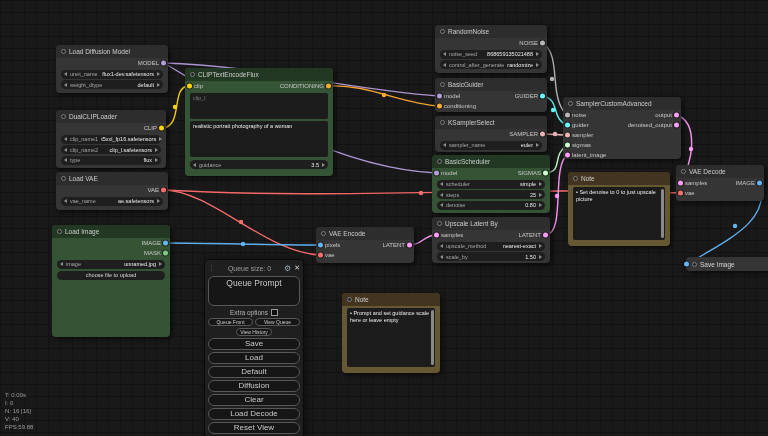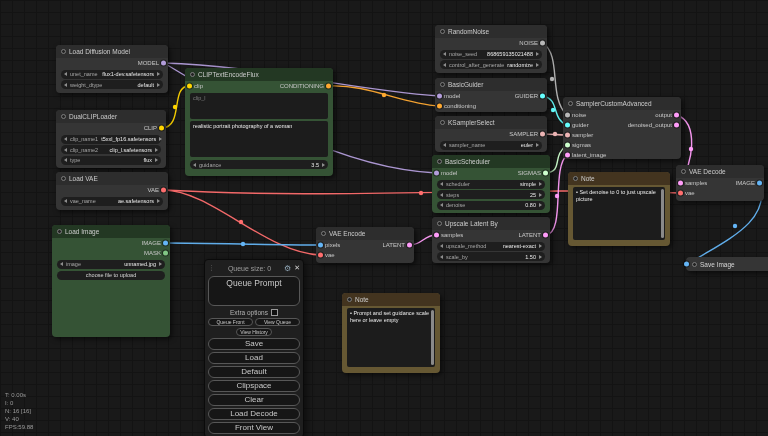--- a/index.html
+++ b/index.html
@@ -454,24 +454,24 @@
   <div class="srow">
     <div class="mbtn sm">Queue Front</div>
     <div class="mbtn sm">View Queue</div>
   </div>
   <div class="srow ctr">
     <div class="mbtn sm">View History</div>
   </div>
   <div class="mbtn big gap">Save</div>
   <div class="mbtn big">Load</div>
   <div class="mbtn big">Default</div>
-  <div class="mbtn big">Clipspace</div>
+  <div class="mbtn big">Diffusion</div>
   <div class="mbtn big">Clear</div>
   <div class="mbtn big">Load Decode</div>
-  <div class="mbtn big">Front View</div>
+  <div class="mbtn big">Reset View</div>
 </div>
 
 <div class="stats">
   <div>T: 0.00s</div>
   <div>I: 0</div>
   <div>N: 16 [16]</div>
   <div>V: 40</div>
   <div>FPS:59.88</div>
 </div>
 

